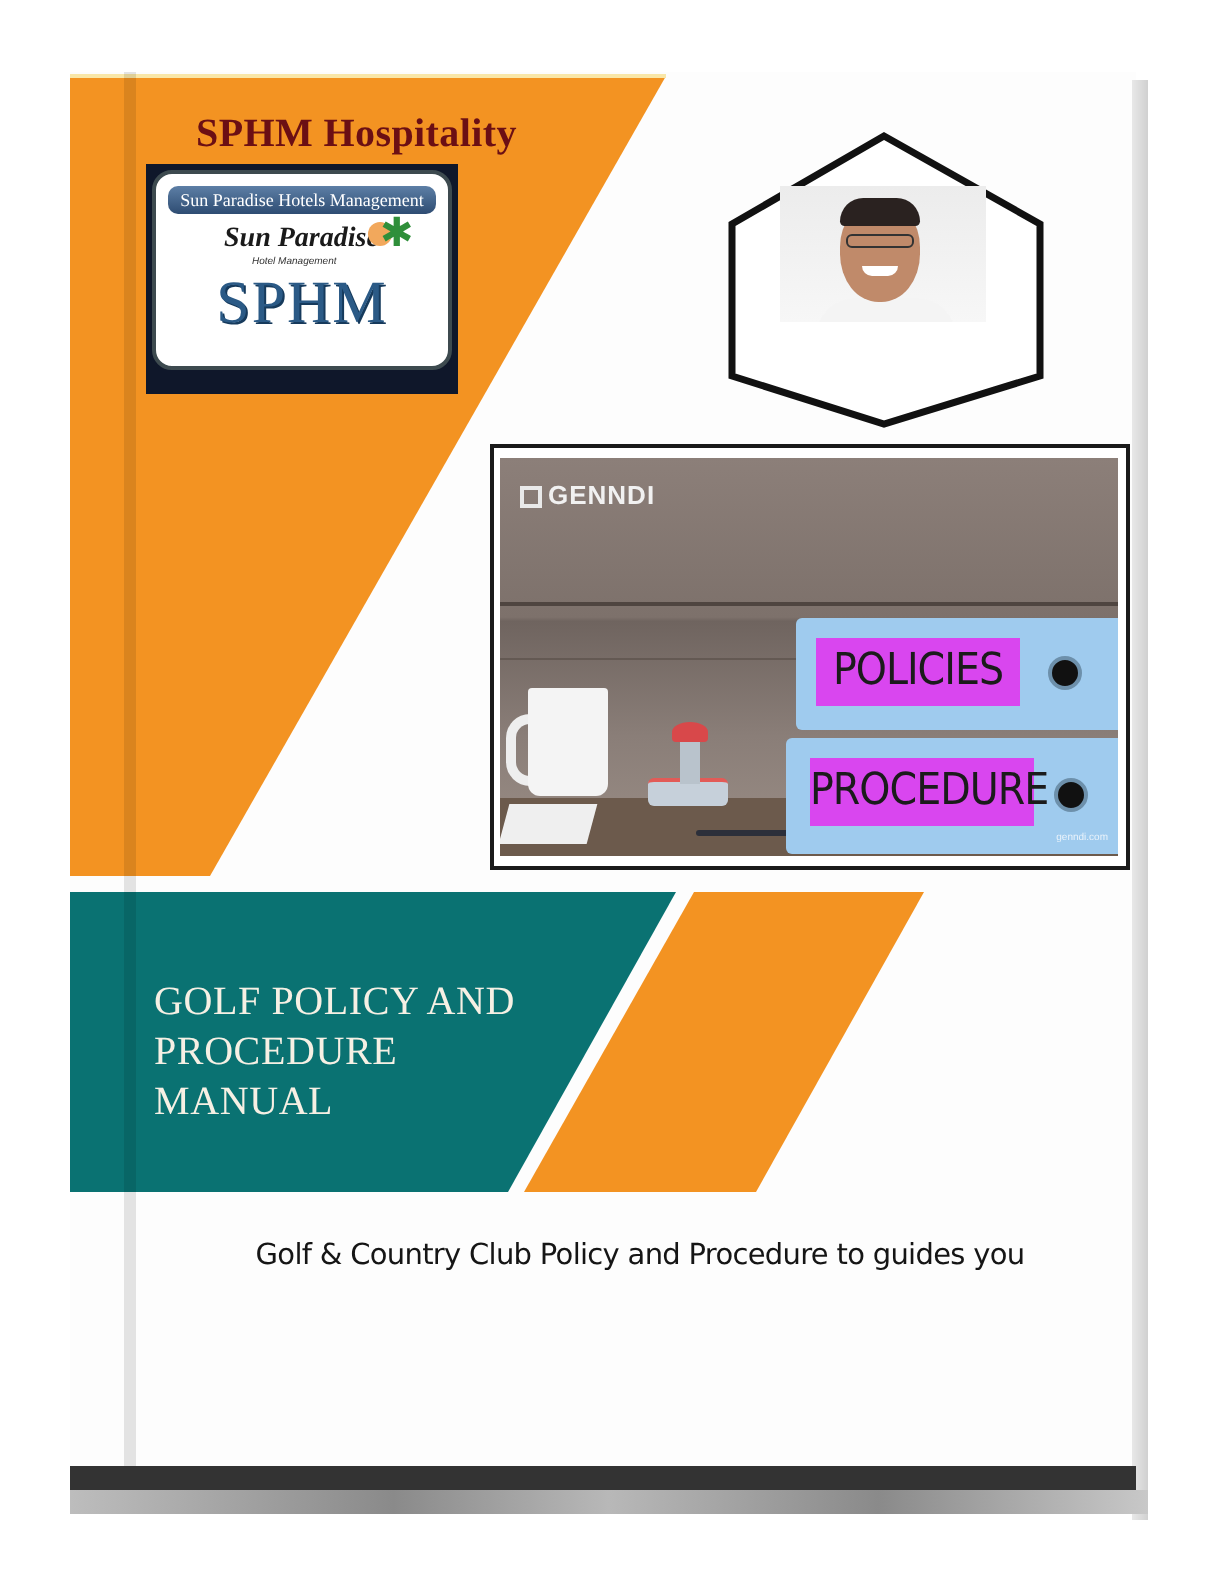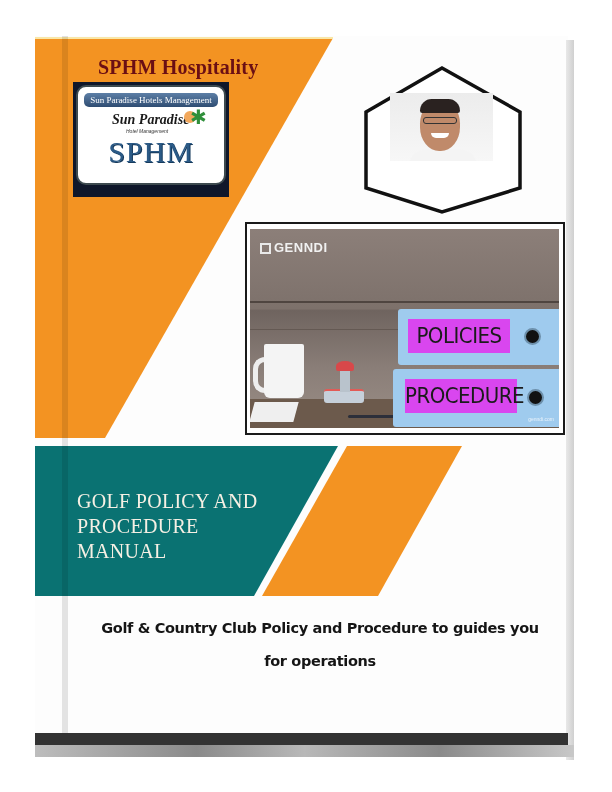--- a/index.html
+++ b/index.html
@@ -36,21 +36,21 @@
   .mug { position:absolute; left:14px; top:115px; width:40px; height:54px; background:#f4f4f4; border-radius:2px 2px 6px 6px; }
   .mug-handle { position:absolute; left:3px; top:128px; width:16px; height:26px; border:5px solid #eee; border-radius:12px 0 0 12px; border-right:none; }
   .stamp-head { position:absolute; left:86px; top:132px; width:18px; height:10px; border-radius:50% 50% 2px 2px; background:#d8484a; }
   .stamp-body { position:absolute; left:90px; top:141px; width:10px; height:22px; background:#b9c3cc; }
   .stamp-base { position:absolute; left:74px; top:160px; width:40px; height:12px; background:#c6d0da; border-radius:3px; border-top:2px solid #e25b57; }
   .desk { position:absolute; left:0; top:170px; width:100%; height:29px; background:#6c5a4c; }
   .notebook { position:absolute; left:2px; top:173px; width:44px; height:20px; background:#efefef; transform:skewX(-15deg); }
   .pen { position:absolute; left:98px; top:186px; width:82px; height:3px; background:#2c2f3a; border-radius:2px; }
   .gennd-url { position:absolute; right:5px; bottom:5px; color:#eaf3fb; font-size:5px; }
   .headline { position:absolute; left:77px; top:489px; font-family:Liberation Serif, serif; font-size:20px; line-height:25px; color:#f6f0e4; letter-spacing:0.3px; }
-  .subtitle { position:absolute; left:80px; top:612px; width:480px; text-align:center; font-family:"DejaVu Sans", sans-serif; font-size:14.5px; font-weight:bold; line-height:33px; color:#151515; letter-spacing:-0.35px; }
+  .subtitle { position:absolute; left:80px; top:612px; width:480px; text-align:center; font-family:"DejaVu Sans", sans-serif; font-size:14.5px; font-weight:normal; line-height:33px; color:#151515; letter-spacing:-0.35px; }
 </style>
 </head>
 <body>
 
 <div class="book"></div>
 <div class="book-right-edge"></div>
 
 <svg class="shapes" viewBox="0 0 612 792" width="612" height="792">
   <polygon points="35,38 333,38 105,438 35,438" fill="#f39322"></polygon>
   <line x1="35" y1="38" x2="333" y2="38" stroke="#f9e7a8" stroke-width="2"></line>
@@ -107,17 +107,16 @@
 </div>
 
 <div class="headline">
   <div>GOLF POLICY AND</div>
   <div>PROCEDURE</div>
   <div>MANUAL</div>
 </div>
 
 <div class="subtitle">
   <div>Golf &amp; Country Club Policy and Procedure to guides you</div>
-  <div>for operations</div>
 </div>
 
 <div class="book-bottom-bar"></div>
 <div class="book-bottom-shadow"></div>
 
 </body></html>

